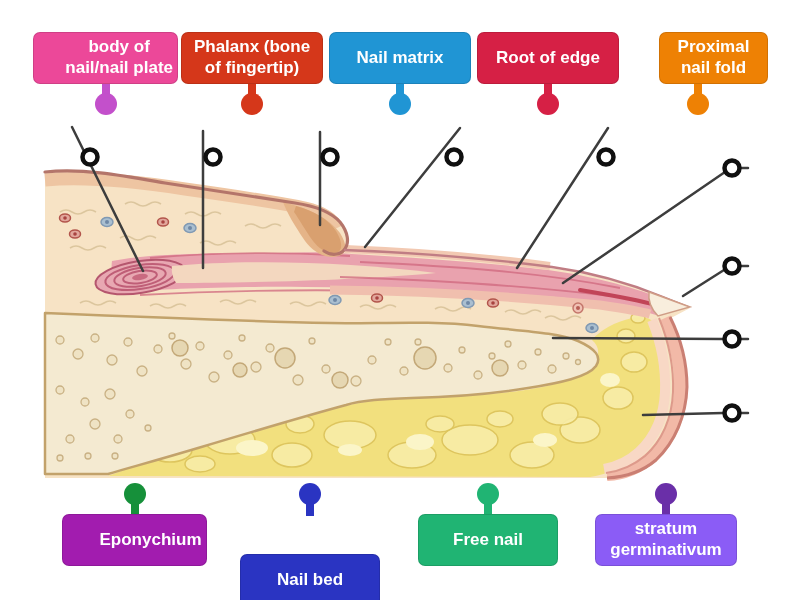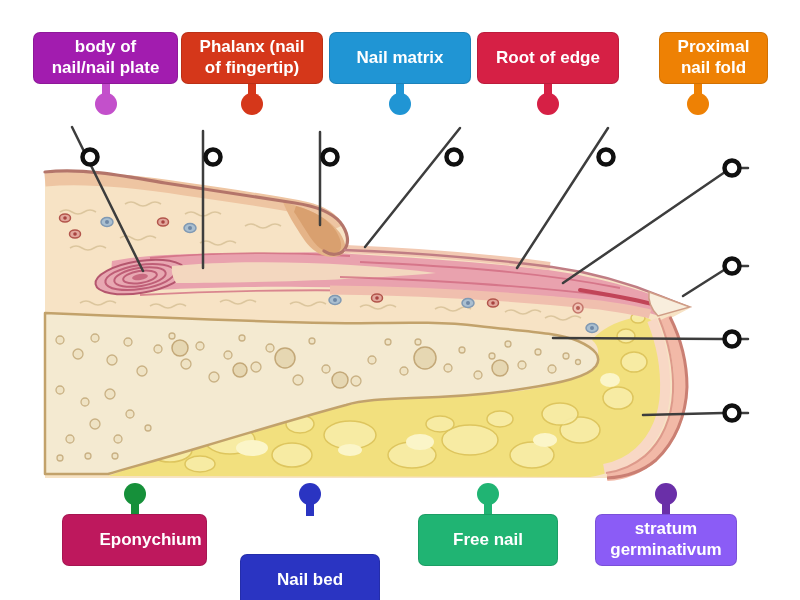--- a/index.html
+++ b/index.html
@@ -255,27 +255,27 @@
         <circle cx="732" cy="266" r="7.5" fill="#ffffff" stroke="#101010" stroke-width="4.5"></circle>
         <circle cx="732" cy="339" r="7.5" fill="#ffffff" stroke="#101010" stroke-width="4.5"></circle>
         <circle cx="732" cy="413" r="7.5" fill="#ffffff" stroke="#101010" stroke-width="4.5"></circle>
       </g>
   </svg>
 
   <div id="labels">
       <div class="label-wrap top" style="left: 33px; width: 145px; top: 32px;">
         <div class="pin-stem" style="background: rgb(195, 80, 203);"></div>
         <div class="pin-dot" style="background: rgb(195, 80, 203);"></div>
-        <div class="label-box" style="background: #a21caf;"><span>body of
+        <div class="label-box" style="background: #ec4899; justify-content: flex-end;"><span>body of
 nail/nail plate</span></div>
       </div>
       <div class="label-wrap top" style="left: 181px; width: 142px; top: 32px;">
         <div class="pin-stem" style="background: rgb(213, 55, 26);"></div>
         <div class="pin-dot" style="background: rgb(213, 55, 26);"></div>
-        <div class="label-box" style="background: rgb(213, 55, 26);"><span>Phalanx (nail
+        <div class="label-box" style="background: rgb(213, 55, 26);"><span>Phalanx (bone
 of fingertip)</span></div>
       </div>
       <div class="label-wrap top" style="left: 329px; width: 142px; top: 32px;">
         <div class="pin-stem" style="background: rgb(32, 149, 212);"></div>
         <div class="pin-dot" style="background: rgb(32, 149, 212);"></div>
         <div class="label-box" style="background: rgb(32, 149, 212); align-items: center;"><span>Nail matrix</span></div>
       </div>
       <div class="label-wrap top" style="left: 477px; width: 142px; top: 32px;">
         <div class="pin-stem" style="background: rgb(214, 32, 69);"></div>
         <div class="pin-dot" style="background: rgb(214, 32, 69);"></div>
@@ -283,21 +283,21 @@
       </div>
       <div class="label-wrap top" style="left: 627px; width: 141px; top: 32px;">
         <div class="pin-stem" style="background: rgb(238, 129, 4);"></div>
         <div class="pin-dot" style="background: rgb(238, 129, 4);"></div>
         <div class="label-box" style="background: rgb(238, 129, 4); margin-left: 32px;"><span>Proximal
 nail fold</span></div>
       </div>
       <div class="label-wrap bottom" style="left: 62px; width: 145px; top: 483px;">
         <div class="pin-stem" style="background: rgb(22, 144, 58);"></div>
         <div class="pin-dot" style="background: rgb(22, 144, 58);"></div>
-        <div class="label-box" style="background: #be185d; padding-left: 36px;"><span>Eponychium</span></div>
+        <div class="label-box" style="background: #a21caf; padding-left: 36px;"><span>Eponychium</span></div>
       </div>
       <div class="label-wrap bottom" style="left: 240px; width: 140px; top: 483px;">
         <div class="pin-stem" style="background: rgb(42, 52, 194);"></div>
         <div class="pin-dot" style="background: rgb(42, 52, 194);"></div>
         <div class="label-box" style="background: rgb(42, 52, 194); margin-top: 40px;"><span>Nail bed</span></div>
       </div>
       <div class="label-wrap bottom" style="left: 418px; width: 140px; top: 483px;">
         <div class="pin-stem" style="background: rgb(32, 180, 115);"></div>
         <div class="pin-dot" style="background: rgb(32, 180, 115);"></div>
         <div class="label-box" style="background: rgb(32, 180, 115);"><span>Free nail</span></div>

